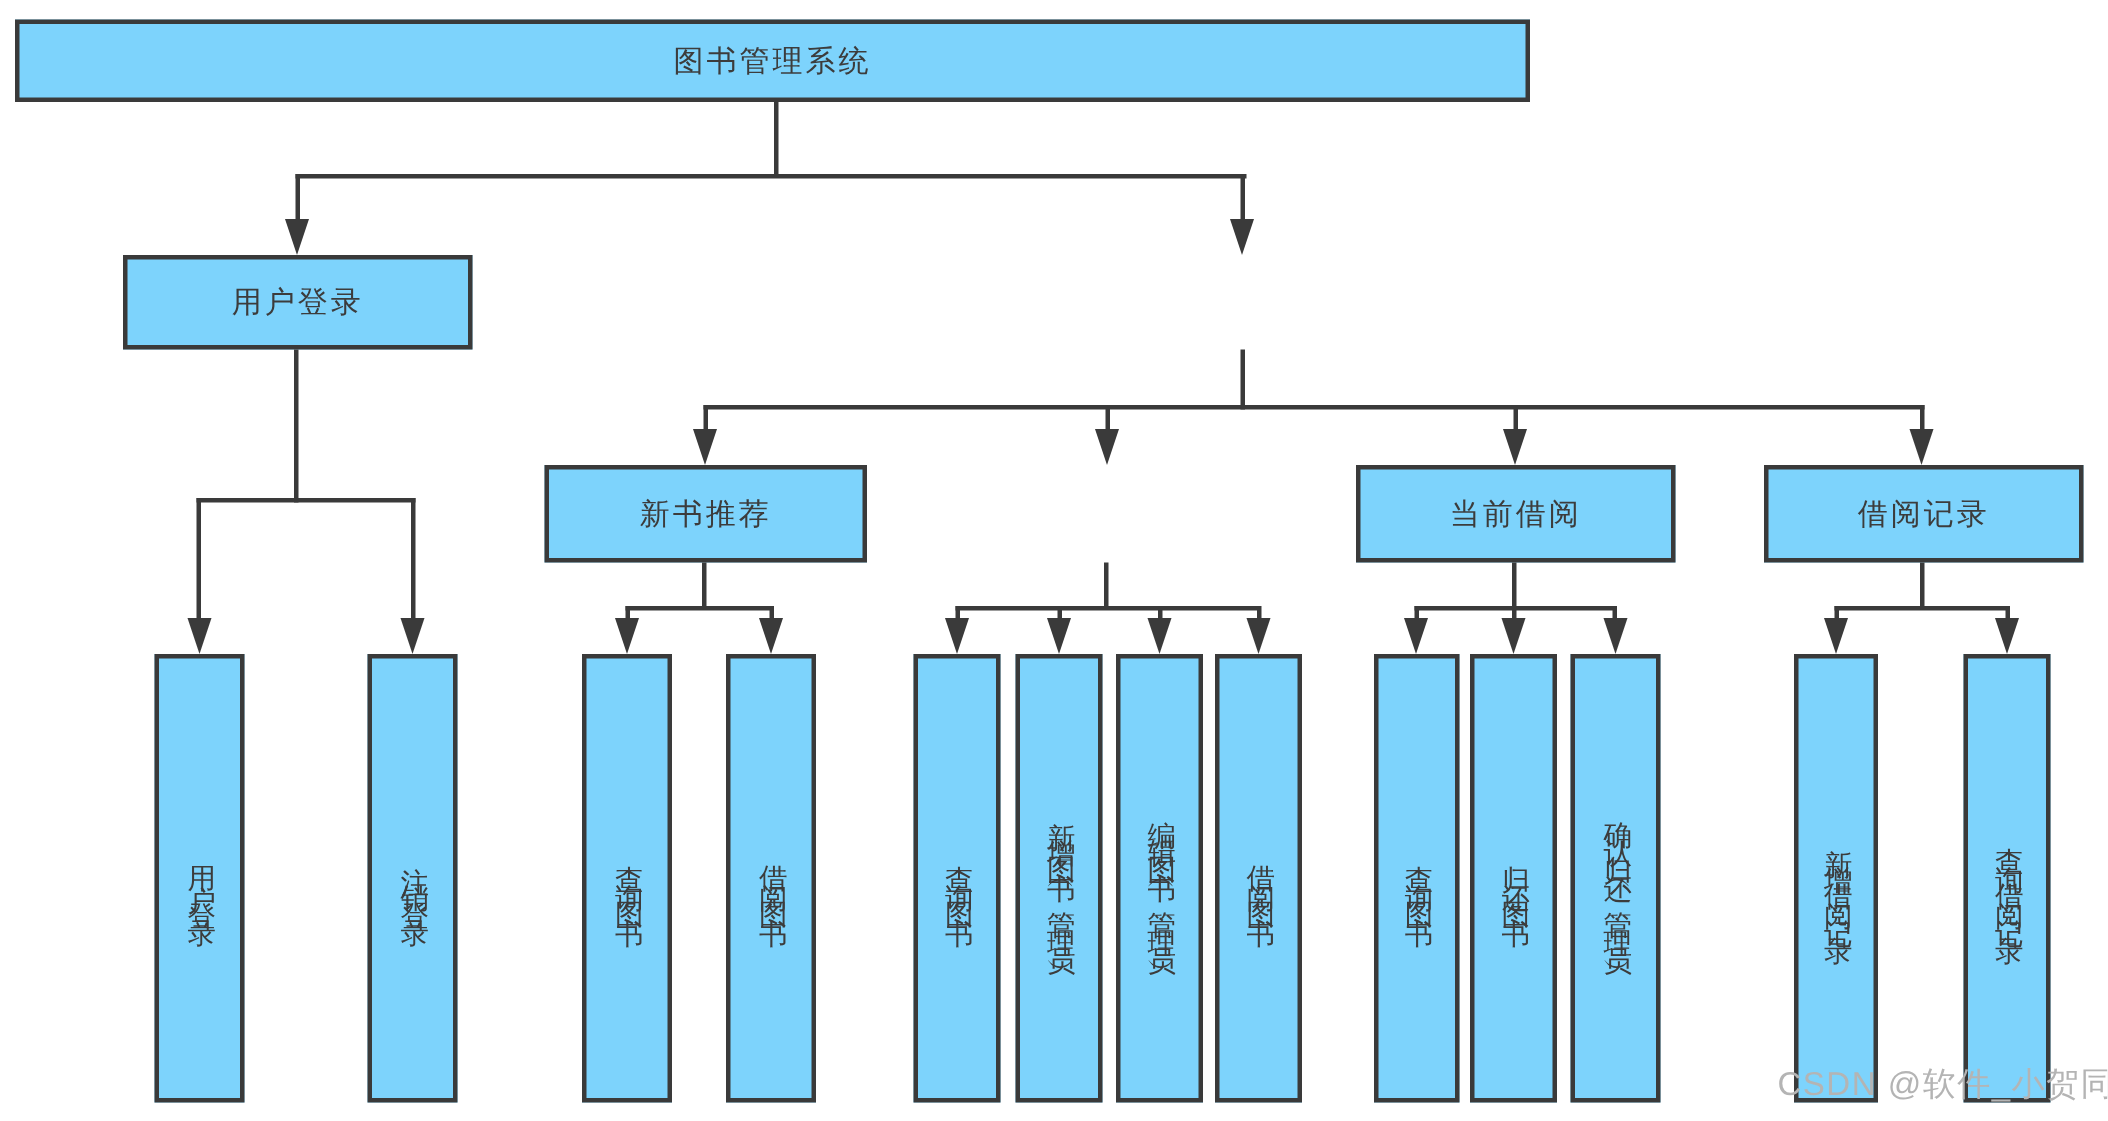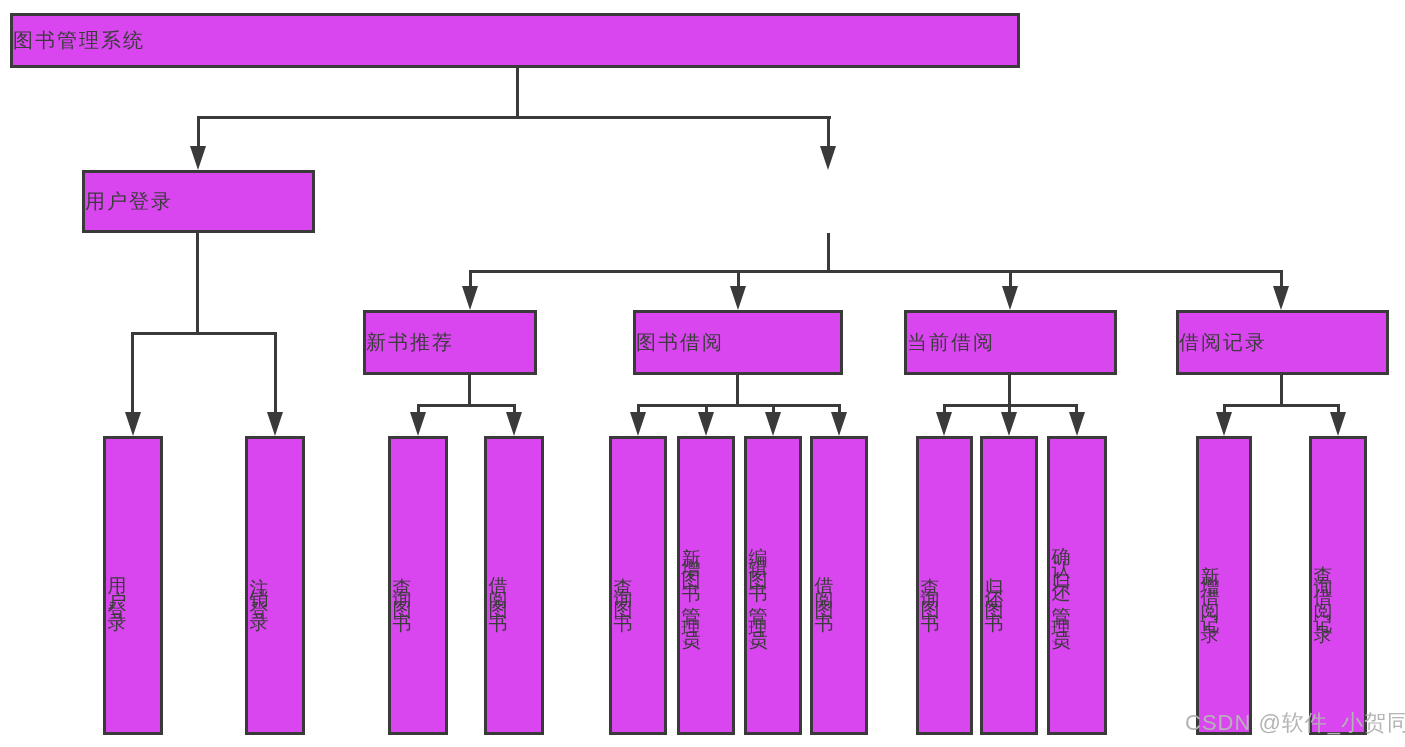--- a/index.html
+++ b/index.html
@@ -13,24 +13,26 @@
     position:relative;
     width:1405px;height:747px;
     background:var(--bg);
     font-family:"Liberation Sans", sans-serif;
     overflow:hidden;
   }
   .box{
     position:absolute;
     box-sizing:border-box;
     border:3px solid var(--line);
-    background:#d946ef;
+    background:#7dd3fc;
     display:flex;
     align-items:center;
+    justify-content:center;
     color:var(--text);
+    font-family:Liberation Mono, monospace;
   }
   .hlab{
     font-size:20px;
     letter-spacing:2px;
     white-space:nowrap;
   }
   .vlab{
     writing-mode:vertical-rl;
     text-orientation:mixed;
     font-size:19px;
@@ -90,25 +92,22 @@
   <div class="ln" style="left:469px;top:270px;width:814px;height:3px"></div>
   <div class="ln" style="left:469px;top:270px;width:3px;height:18px"></div>
   <div class="ln" style="left:737px;top:270px;width:3px;height:18px"></div>
   <div class="ln" style="left:1009px;top:270px;width:3px;height:18px"></div>
   <div class="ln" style="left:1280px;top:270px;width:3px;height:18px"></div>
   <div class="ar" style="left:462px;top:286px"></div>
   <div class="ar" style="left:730px;top:286px"></div>
   <div class="ar" style="left:1002px;top:286px"></div>
   <div class="ar" style="left:1273px;top:286px"></div>
 
-  <div class="box" style="left:363px;top:310px;width:174px;height:65px">
+  <div class="box" style="left:363px;top:310px;width:215px;height:65px">
     <span class="hlab">新书推荐</span>
-  </div>
-  <div class="box" style="left:633px;top:310px;width:210px;height:65px">
-    <span class="hlab">图书借阅</span>
   </div>
   <div class="box" style="left:904px;top:310px;width:213px;height:65px">
     <span class="hlab">当前借阅</span>
   </div>
   <div class="box" style="left:1176px;top:310px;width:213px;height:65px">
     <span class="hlab">借阅记录</span>
   </div>
 
   <div class="ln" style="left:468px;top:375px;width:3px;height:31px"></div>
   <div class="ln" style="left:417px;top:404px;width:98px;height:3px"></div>

